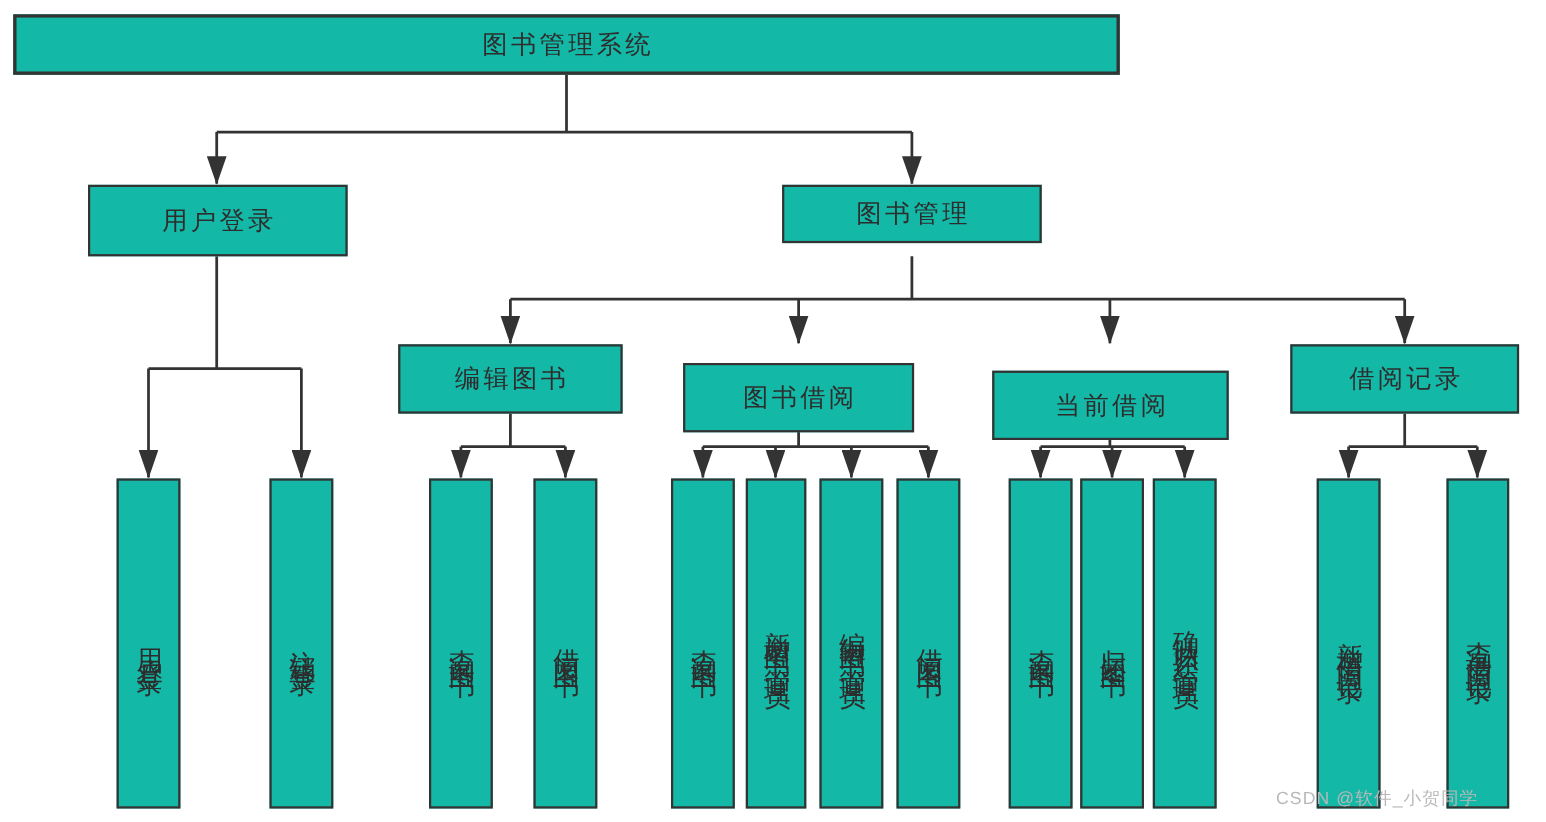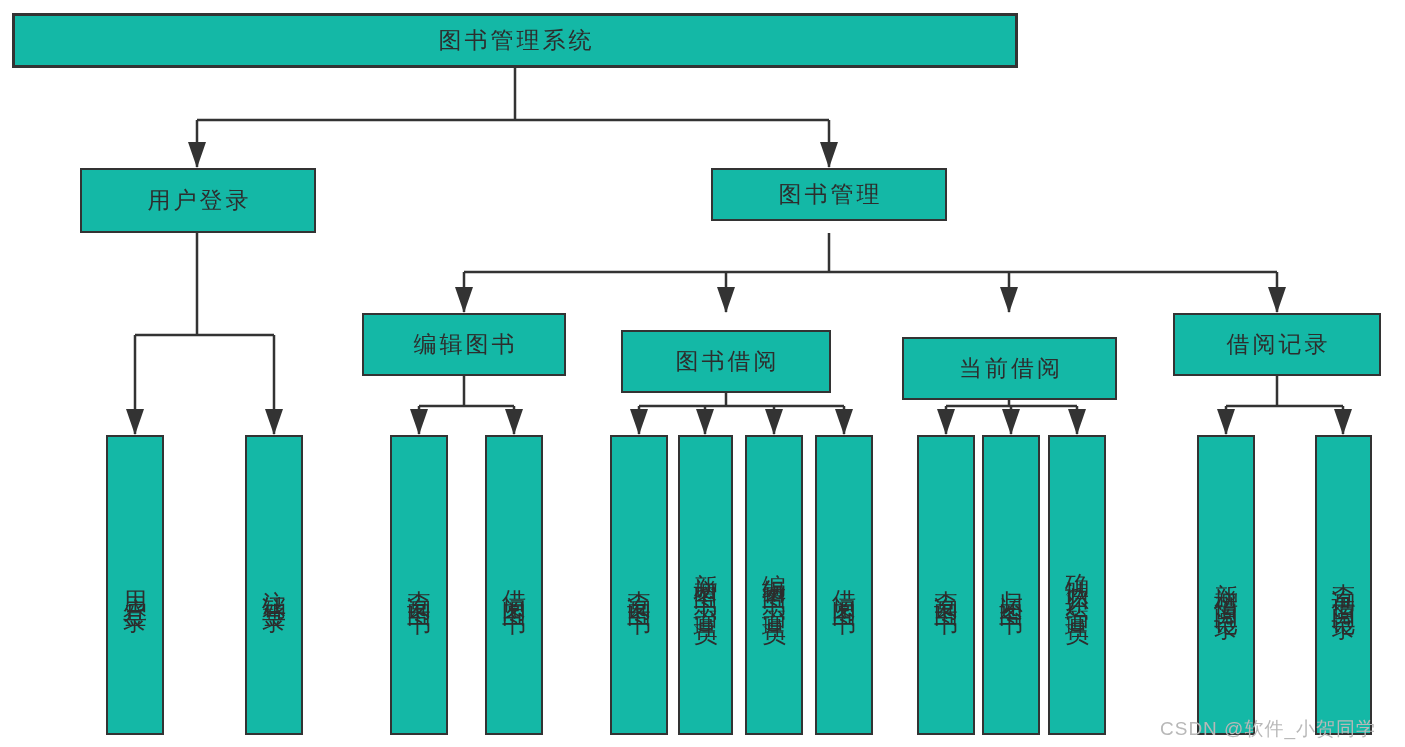--- a/index.html
+++ b/index.html
@@ -44,21 +44,21 @@
   .v-node {
     writing-mode: vertical-rl;
     font-size: 24px;
     letter-spacing: 7px;
     line-height: 1;
   }
   .watermark {
     position: absolute;
     left: 1160px;
     top: 716px;
-    font-size: 19px;
+    font-size: 16px;
     letter-spacing: 1px;
     color: #b8b8b8;
     z-index: 2;
     white-space: nowrap;
   }
 </style>
 </head>
 <body>
 
 <div id="stage">

